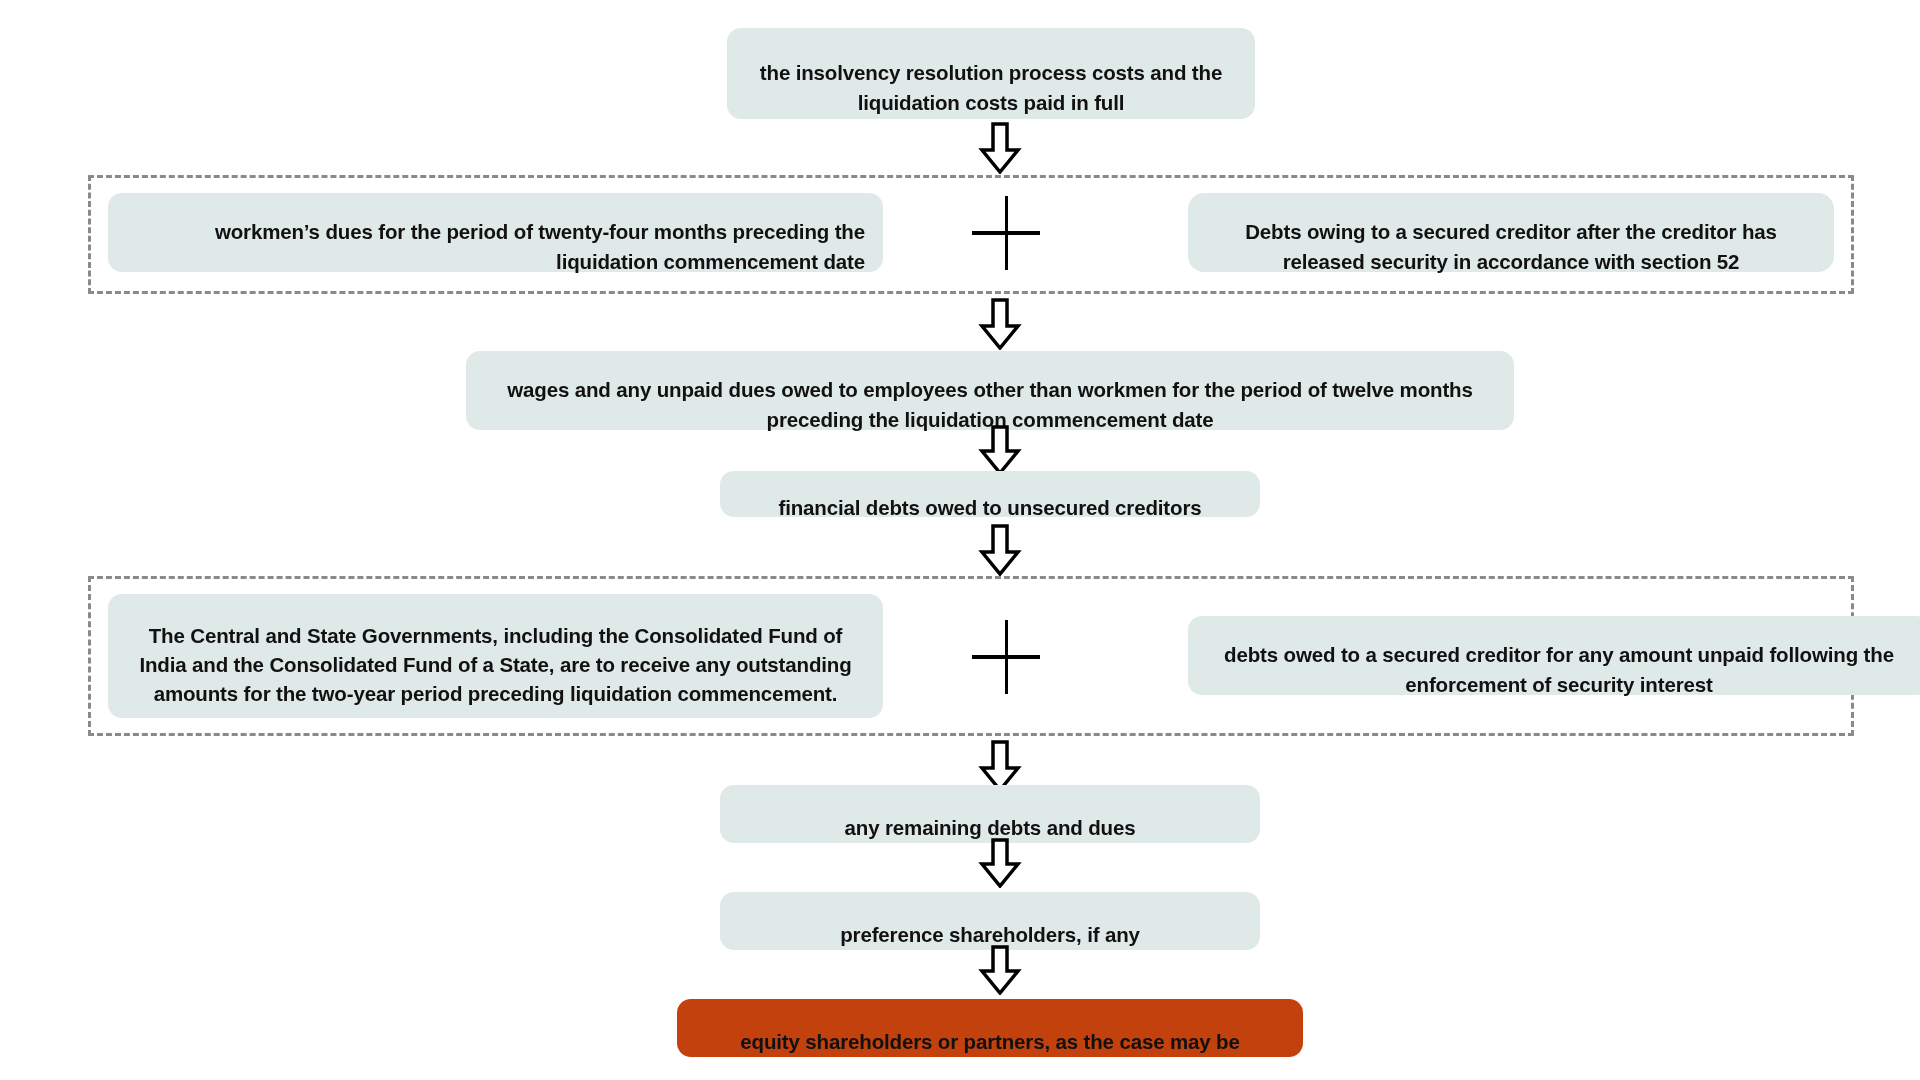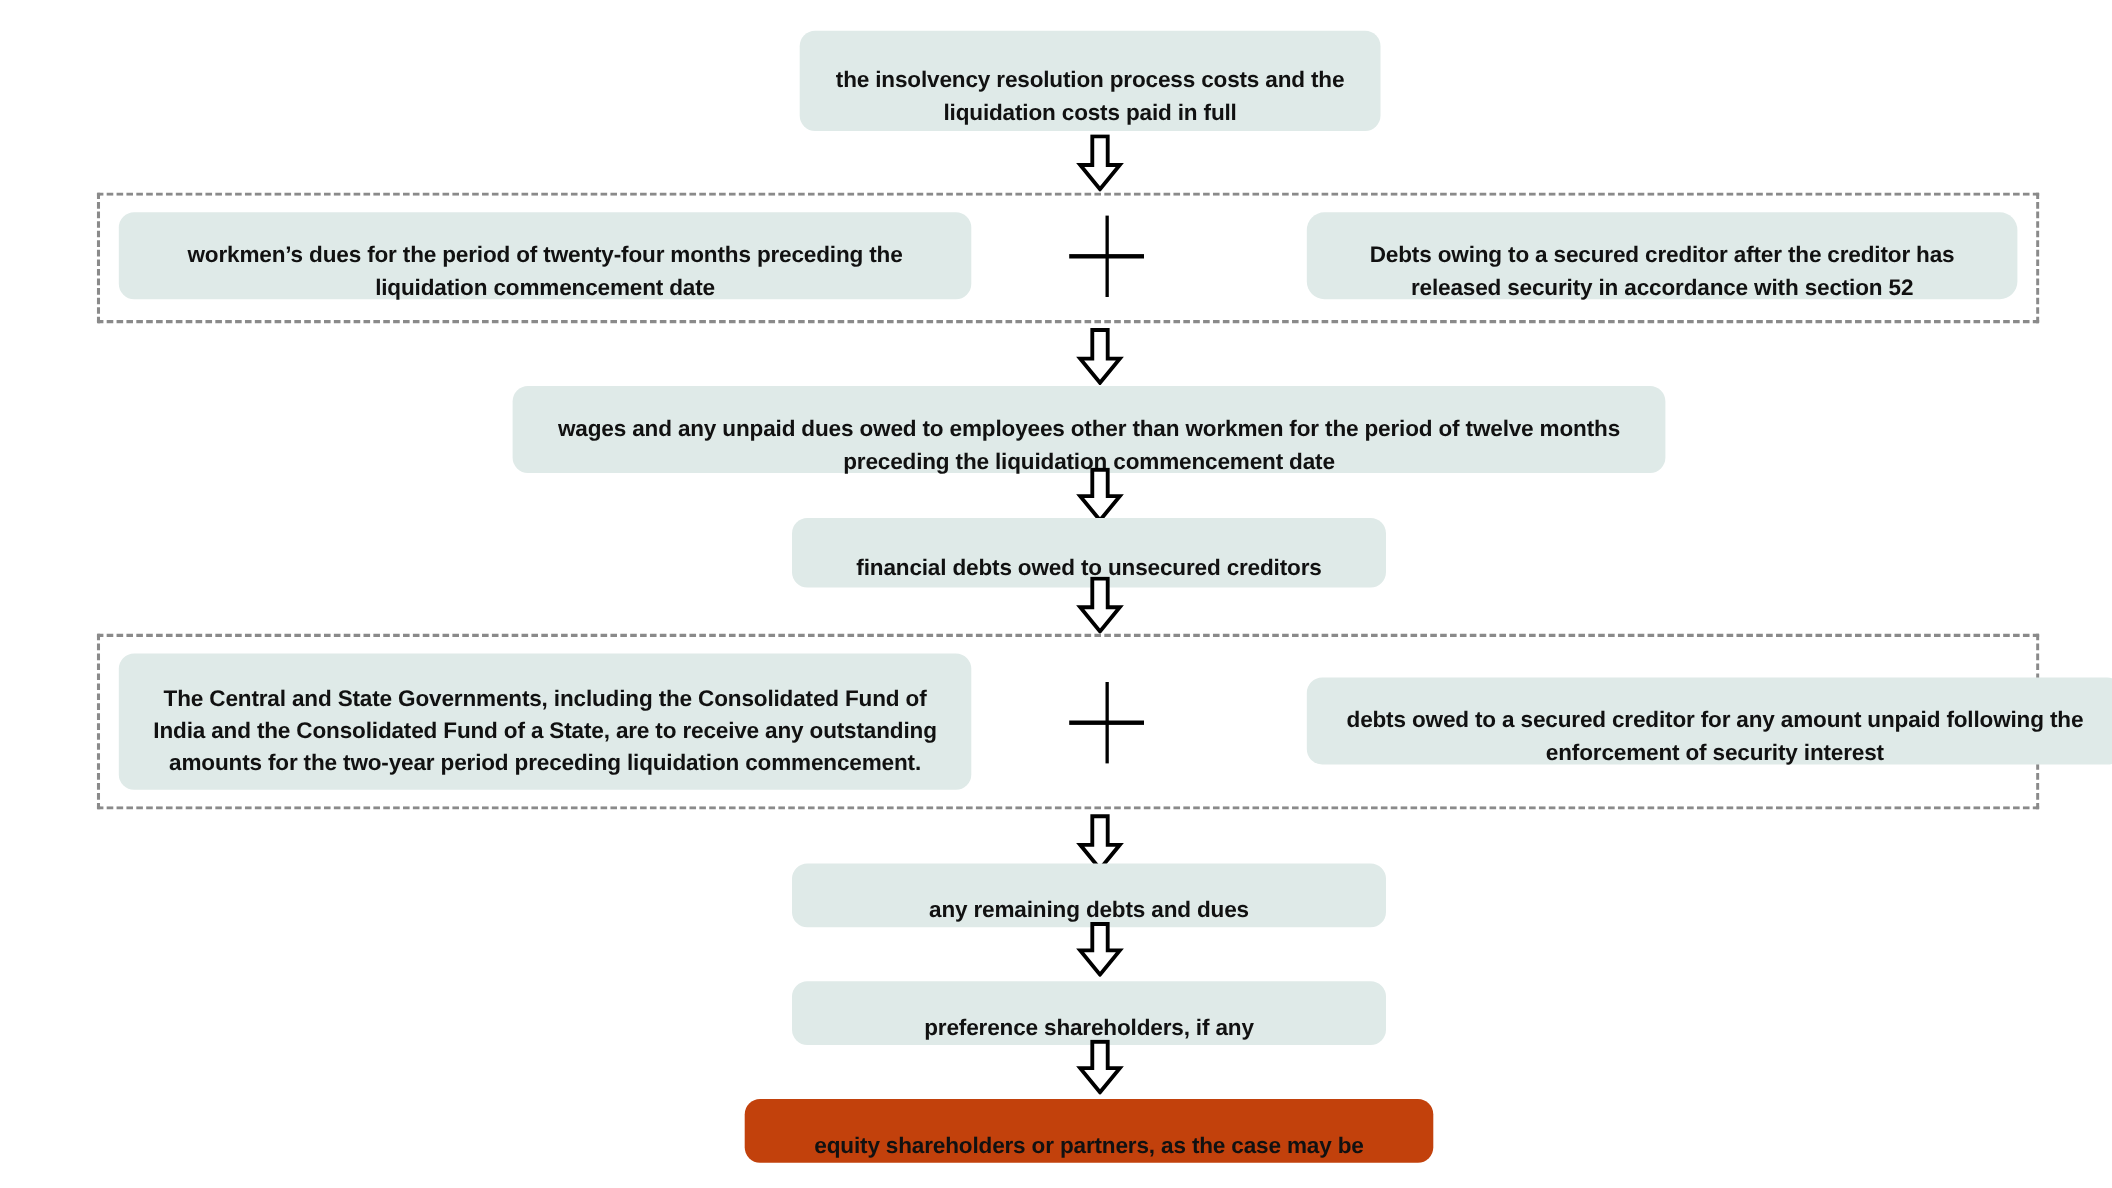--- a/index.html
+++ b/index.html
@@ -96,21 +96,21 @@
 
   <div class="arrow" style="left:978px; top:122px;">
     <svg width="44" height="52" viewBox="0 0 44 52" aria-hidden="true">
       <path d="M15 2 L29 2 L29 28 L40 28 L22 50 L4 28 L15 28 Z" fill="#ffffff" stroke="#000000" stroke-width="3.5" stroke-linejoin="miter"></path>
     </svg>
   </div>
 
   <div class="group-box" style="left: 88px; top: 175px; width: 1766px; height: 119px; border-color: rgb(138, 138, 138);">
   </div>
 
-  <div class="node" style="left: 108px; top: 193px; width: 775px; height: 79px; background: rgb(223, 234, 232); color: rgb(17, 17, 17);">
+  <div class="node" style="left: 108px; top: 193px; width: 775px; height: 79px; background: rgb(223, 234, 232); color: rgb(17, 17, 17); text-align: right;">
     <span>workmen’s dues for the period of twenty-four months preceding the liquidation commencement date</span>
   </div>
 
   <div class="plus" style="left:972px; top:196px; width:68px; height:74px;">
     <div class="v" style="background: rgb(0, 0, 0);"></div>
     <div class="h" style="background: rgb(0, 0, 0);"></div>
   </div>
 
   <div class="node" style="left: 1188px; top: 193px; width: 646px; height: 79px; background: rgb(223, 234, 232); color: rgb(17, 17, 17); border-radius: 16px;">
     <span>Debts owing to a secured creditor after the creditor has released security in accordance with section 52</span>
@@ -125,21 +125,21 @@
   <div class="node" style="left: 466px; top: 351px; width: 1048px; height: 79px; background: rgb(223, 234, 232); color: rgb(17, 17, 17);">
     <span>wages and any unpaid dues owed to employees other than workmen for the period of twelve months preceding the liquidation commencement date</span>
   </div>
 
   <div class="arrow" style="left:978px; top:425px;">
     <svg width="44" height="50" viewBox="0 0 44 50" aria-hidden="true">
       <path d="M15 2 L29 2 L29 26 L40 26 L22 48 L4 26 L15 26 Z" fill="#ffffff" stroke="#000000" stroke-width="3.5" stroke-linejoin="miter"></path>
     </svg>
   </div>
 
-  <div class="node" style="left: 720px; top: 471px; width: 540px; height: 63px; background: rgb(223, 234, 232); color: rgb(17, 17, 17);">
+  <div class="node" style="left: 720px; top: 471px; width: 540px; height: 46px; background: rgb(223, 234, 232); color: rgb(17, 17, 17);">
     <span>financial debts owed to unsecured creditors</span>
   </div>
 
   <div class="arrow" style="left:978px; top:524px;">
     <svg width="44" height="52" viewBox="0 0 44 52" aria-hidden="true">
       <path d="M15 2 L29 2 L29 28 L40 28 L22 50 L4 28 L15 28 Z" fill="#ffffff" stroke="#000000" stroke-width="3.5" stroke-linejoin="miter"></path>
     </svg>
   </div>
 
   <div class="group-box" style="left: 88px; top: 576px; width: 1766px; height: 160px; border-color: rgb(138, 138, 138);">

